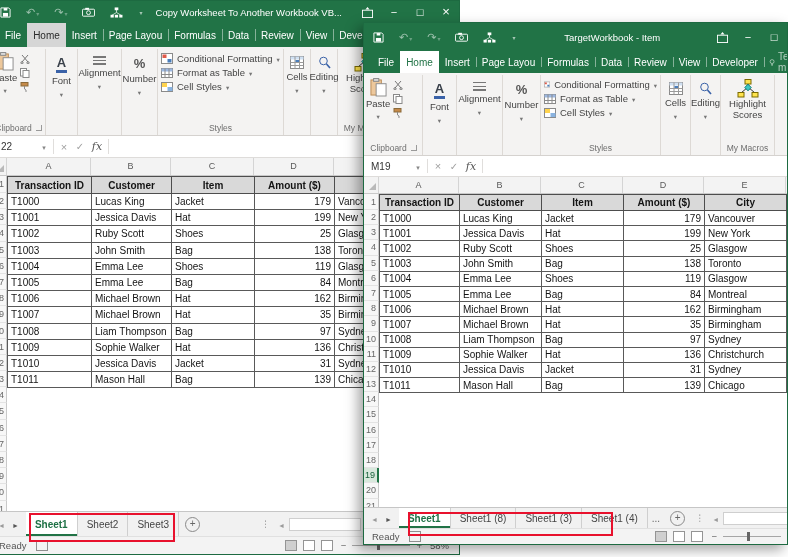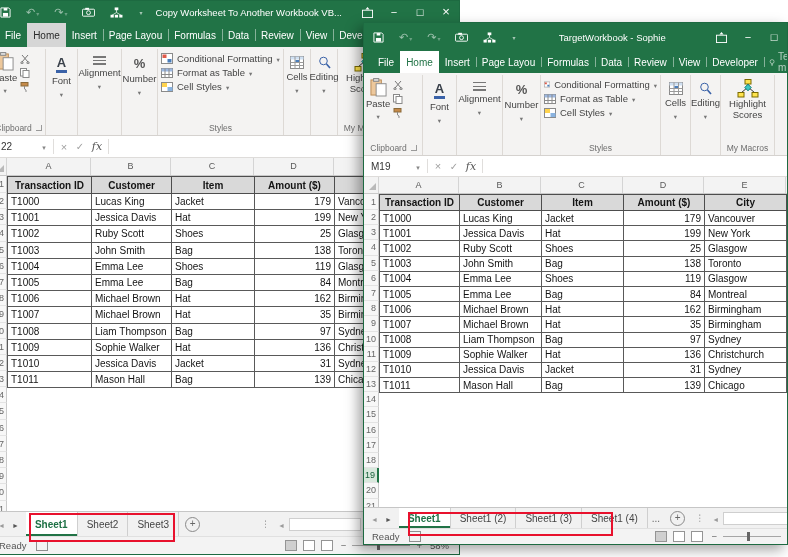--- a/index.html
+++ b/index.html
@@ -564,21 +564,21 @@
         <svg width="13" height="11" viewBox="0 0 14 12">
             <path d="M7 3v3M7 6L2 9M7 6l5 3" stroke="#cfe3d6" fill="none"></path>
             <rect x="5" y="0.5" width="4" height="3" fill="#fff"></rect>
             <rect x="0.5" y="8.5" width="3.5" height="3" fill="#fff"></rect>
             <rect x="5.2" y="8.5" width="3.5" height="3" fill="#fff"></rect>
             <rect x="10" y="8.5" width="3.5" height="3" fill="#fff"></rect>
           </svg>
       </span>
       <span class="qicon mini-dd"></span>
     </div>
-    <div class="t-title">TargetWorkbook - Sophie</div>
+    <div class="t-title">TargetWorkbook - Item</div>
     <div class="t-controls">
       <span class="tbtn">
         <svg width="11" height="11" viewBox="0 0 12 12" style="margin:0 auto">
             <rect x="0.5" y="3.5" width="11" height="8" fill="none" stroke="#fff"></rect>
             <path d="M6 0l2.3 2.6H3.7z" fill="#fff"></path>
           </svg>
       </span>
       <span class="tbtn">−</span>
       <span class="tbtn">□</span>
     </div>
@@ -876,21 +876,21 @@
     </table>
   </div>
 
   <div class="tabsrow">
     <span class="snav">
         <span class="arr-l"></span>
         <span class="arr-r"></span>
       </span>
     <span class="stabs">
         <span class="stab active">Sheet1</span>
-        <span class="stab">Sheet1 (2)</span>
+        <span class="stab">Sheet1 (8)</span>
         <span class="stab">Sheet1 (3)</span>
         <span class="stab">Sheet1 (4)</span>
       </span>
     <span class="overflowdots">...</span>
     <span class="addsheet"></span>
     <span class="tmore"></span>
     <span class="arr-l" style="align-self:center;padding:0 4px"></span>
     <span class="hscroll"></span>
   </div>
 

